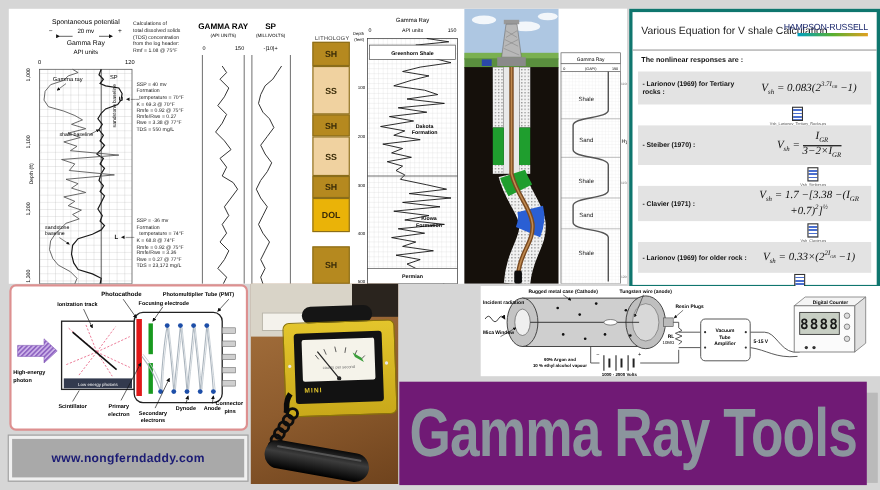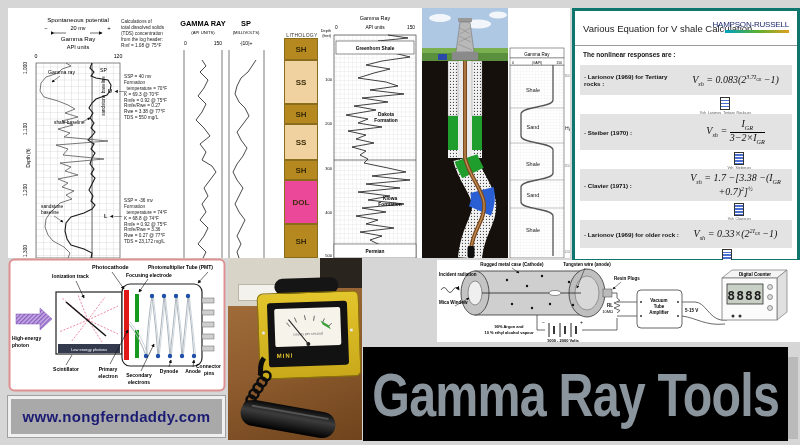--- a/index.html
+++ b/index.html
@@ -31,24 +31,24 @@
   .frac{display:inline-block;vertical-align:middle;text-align:center;line-height:1.05;}
   .fnum{display:block;border-bottom:0.8px solid #000;padding:0 2px;}
   .fden{display:block;}
   .filerow{position:absolute;display:flex;flex-direction:column;align-items:center;}
   .ficon{width:8px;height:11px;border:0.8px solid #333;
          background:repeating-linear-gradient(180deg,#ffffff 0 1.5px,#4a6fd0 1.5px 3px);}
   .fcap{font-size:3.5px;color:#555;margin-top:1px;white-space:nowrap;}
   
   #url-box{position:absolute;left:8px;top:396px;width:211px;height:35px;background:#a9a9a9;
            border:3px solid #f0f0f0;outline:1px solid #a0a0a0;display:flex;align-items:center;justify-content:center;}
-  #url-box span{font-size:15px;font-weight:bold;color:#1b1b74;letter-spacing:0.3px;}
+  #url-box span{font-size:11px;font-weight:bold;color:#1b1b74;letter-spacing:0.3px;}
   
   #banner-shadow{position:absolute;left:373px;top:357px;width:425px;height:82px;background:#bababa;}
-  #banner{position:absolute;left:363px;top:347px;width:425px;height:94px;background:#000000;
+  #banner{position:absolute;left:363px;top:347px;width:425px;height:94px;background:#701a75;
           display:flex;align-items:center;justify-content:center;overflow:hidden;}
   #banner span{font-size:62px;font-weight:bold;color:#8b959d;white-space:nowrap;
                transform:scaleX(0.78);letter-spacing:-1px;}
   
   #photo{position:absolute;left:228px;top:258px;width:134px;height:182px;overflow:hidden;
          background:linear-gradient(160deg,#a9743f 0%,#8e5c2e 55%,#6f431d 100%);}
   .wall{position:absolute;left:0;top:0;width:100px;height:48px;background:#d9d4c8;}
   .wall-dark{position:absolute;left:92px;top:0;width:42px;height:30px;background:#2a241e;}
   .outlet{position:absolute;left:10px;top:26px;width:46px;height:15px;background:#f4f2ec;border:1px solid #b8b4a8;}
   .dev{position:absolute;left:30px;top:34px;width:100px;height:84px;transform:rotate(-2deg);}
@@ -148,21 +148,21 @@
   </div>
 
   <div class="card" style="left:270px;top:8px;width:150px;height:250px;">
     <div class="abs" style="left:6px;top:24px;width:52px;text-align:center;font-size:5px;letter-spacing:0.3px;color:#333;">LITHOLOGY</div>
     <div class="abs" style="left:14px;top:0;width:34px;height:250px;">
         <div class="lith-box" style="top: 30px; height: 22px; background: rgb(181, 137, 31);">SH</div>
         <div class="lith-box" style="top: 52px; height: 44px; background: rgb(240, 210, 160);">SS</div>
         <div class="lith-box" style="top: 96px; height: 20px; background: rgb(181, 137, 31);">SH</div>
         <div class="lith-box" style="top: 116px; height: 36px; background: rgb(240, 210, 160);">SS</div>
         <div class="lith-box" style="top: 152px; height: 20px; background: rgb(181, 137, 31);">SH</div>
-        <div class="lith-box" style="top: 172px; height: 44px; background: #ec4899;">DOL</div>
+        <div class="lith-box" style="top: 172px; height: 31px; background: #eab308;">DOL</div>
         <div class="lith-box" style="top: 216px; height: 34px; background: rgb(181, 137, 31);">SH</div>
       </div>
 
     <svg class="abs" style="left:0;top:0;" width="150" height="250" viewBox="0 0 150 250">
       <defs>
         <pattern id="fgrid" width="4.1" height="4.5" patternUnits="userSpaceOnUse">
           <path d="M4.1 0H0V4.5" fill="none" stroke="#cccccc" stroke-width="0.4"></path>
         </pattern>
       </defs>
       <text x="105" y="12" font-size="5.4" text-anchor="middle">Gamma Ray</text>

